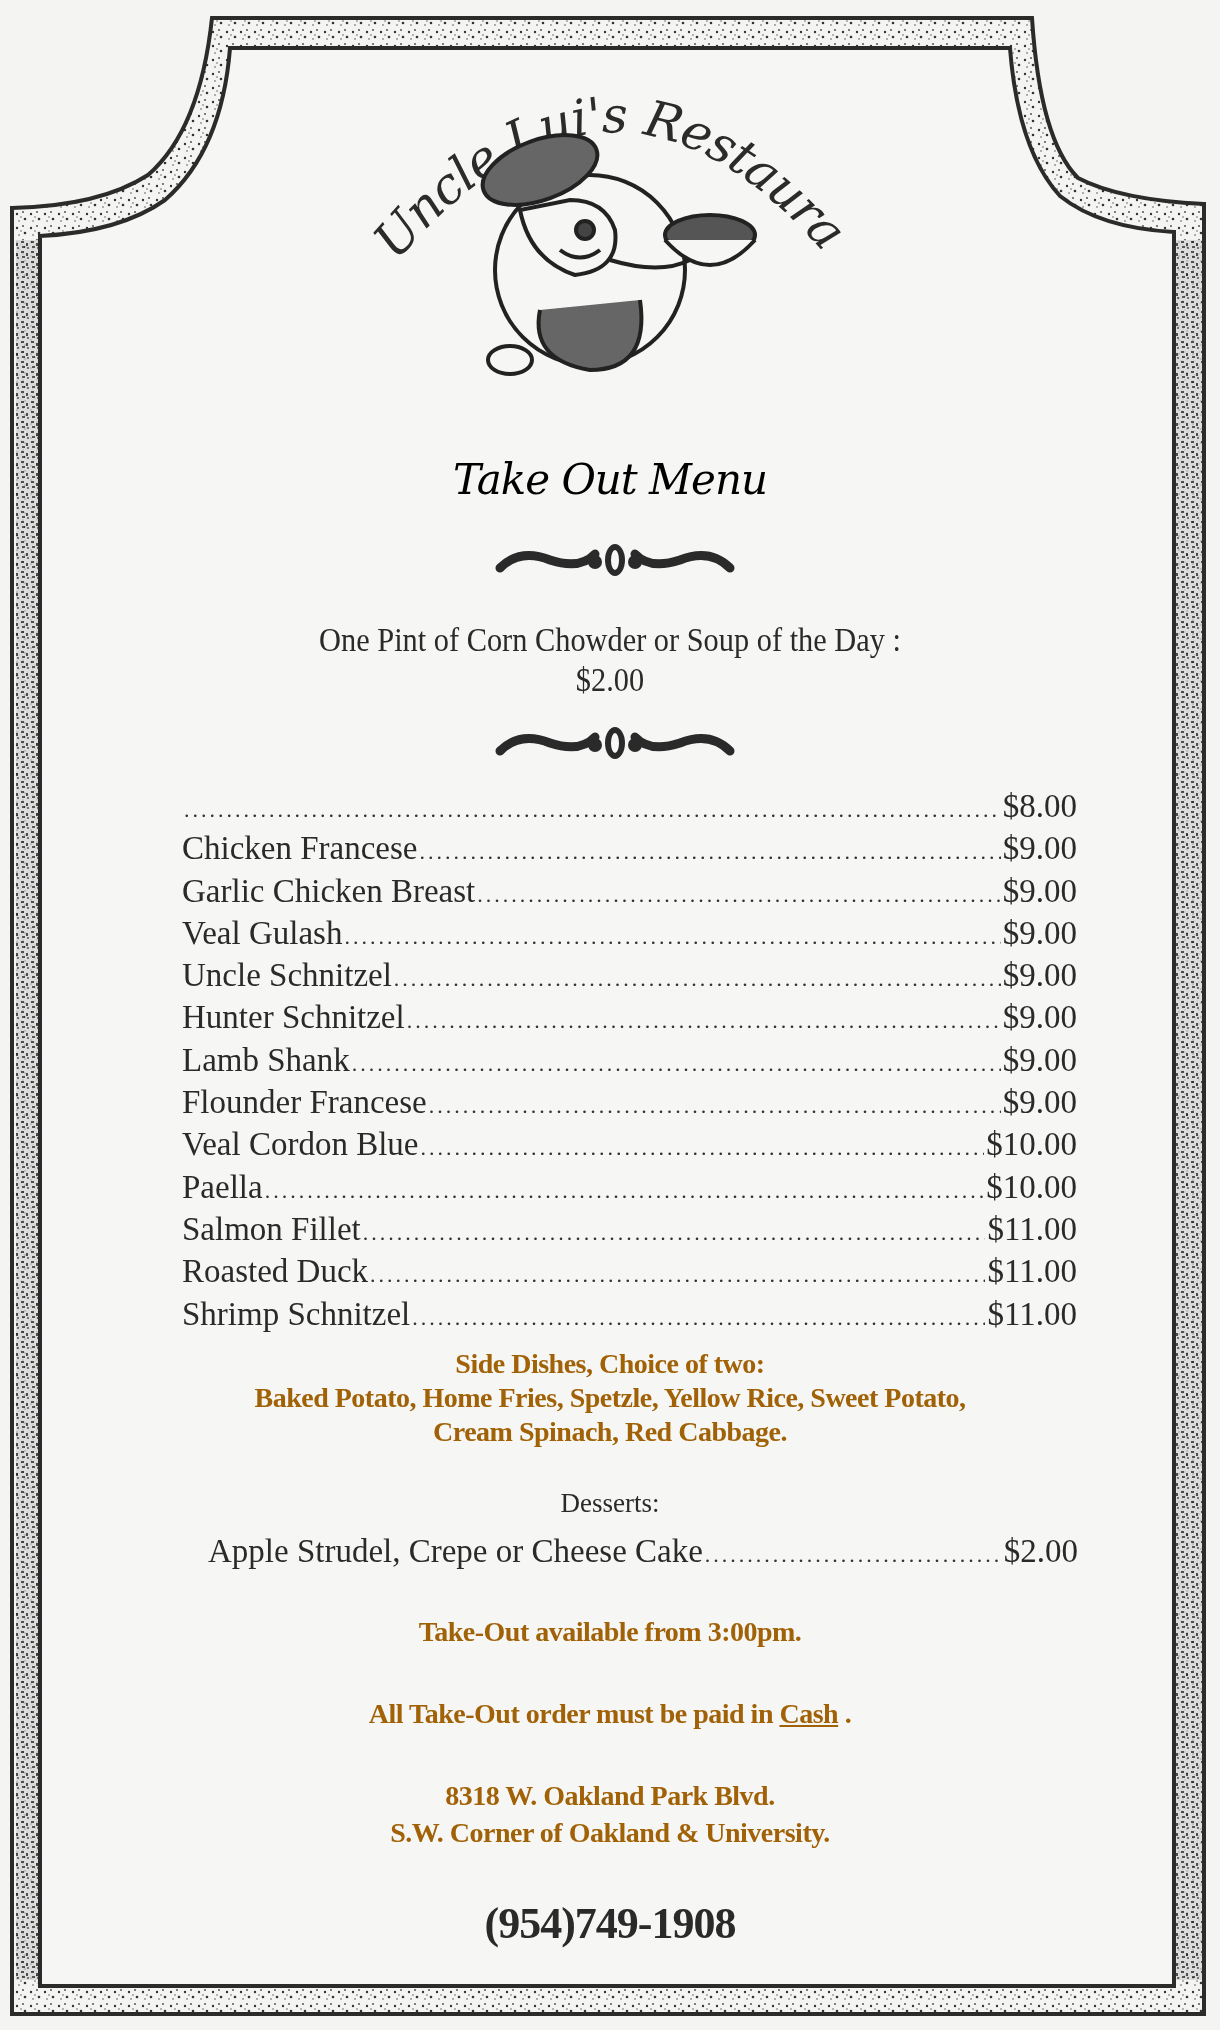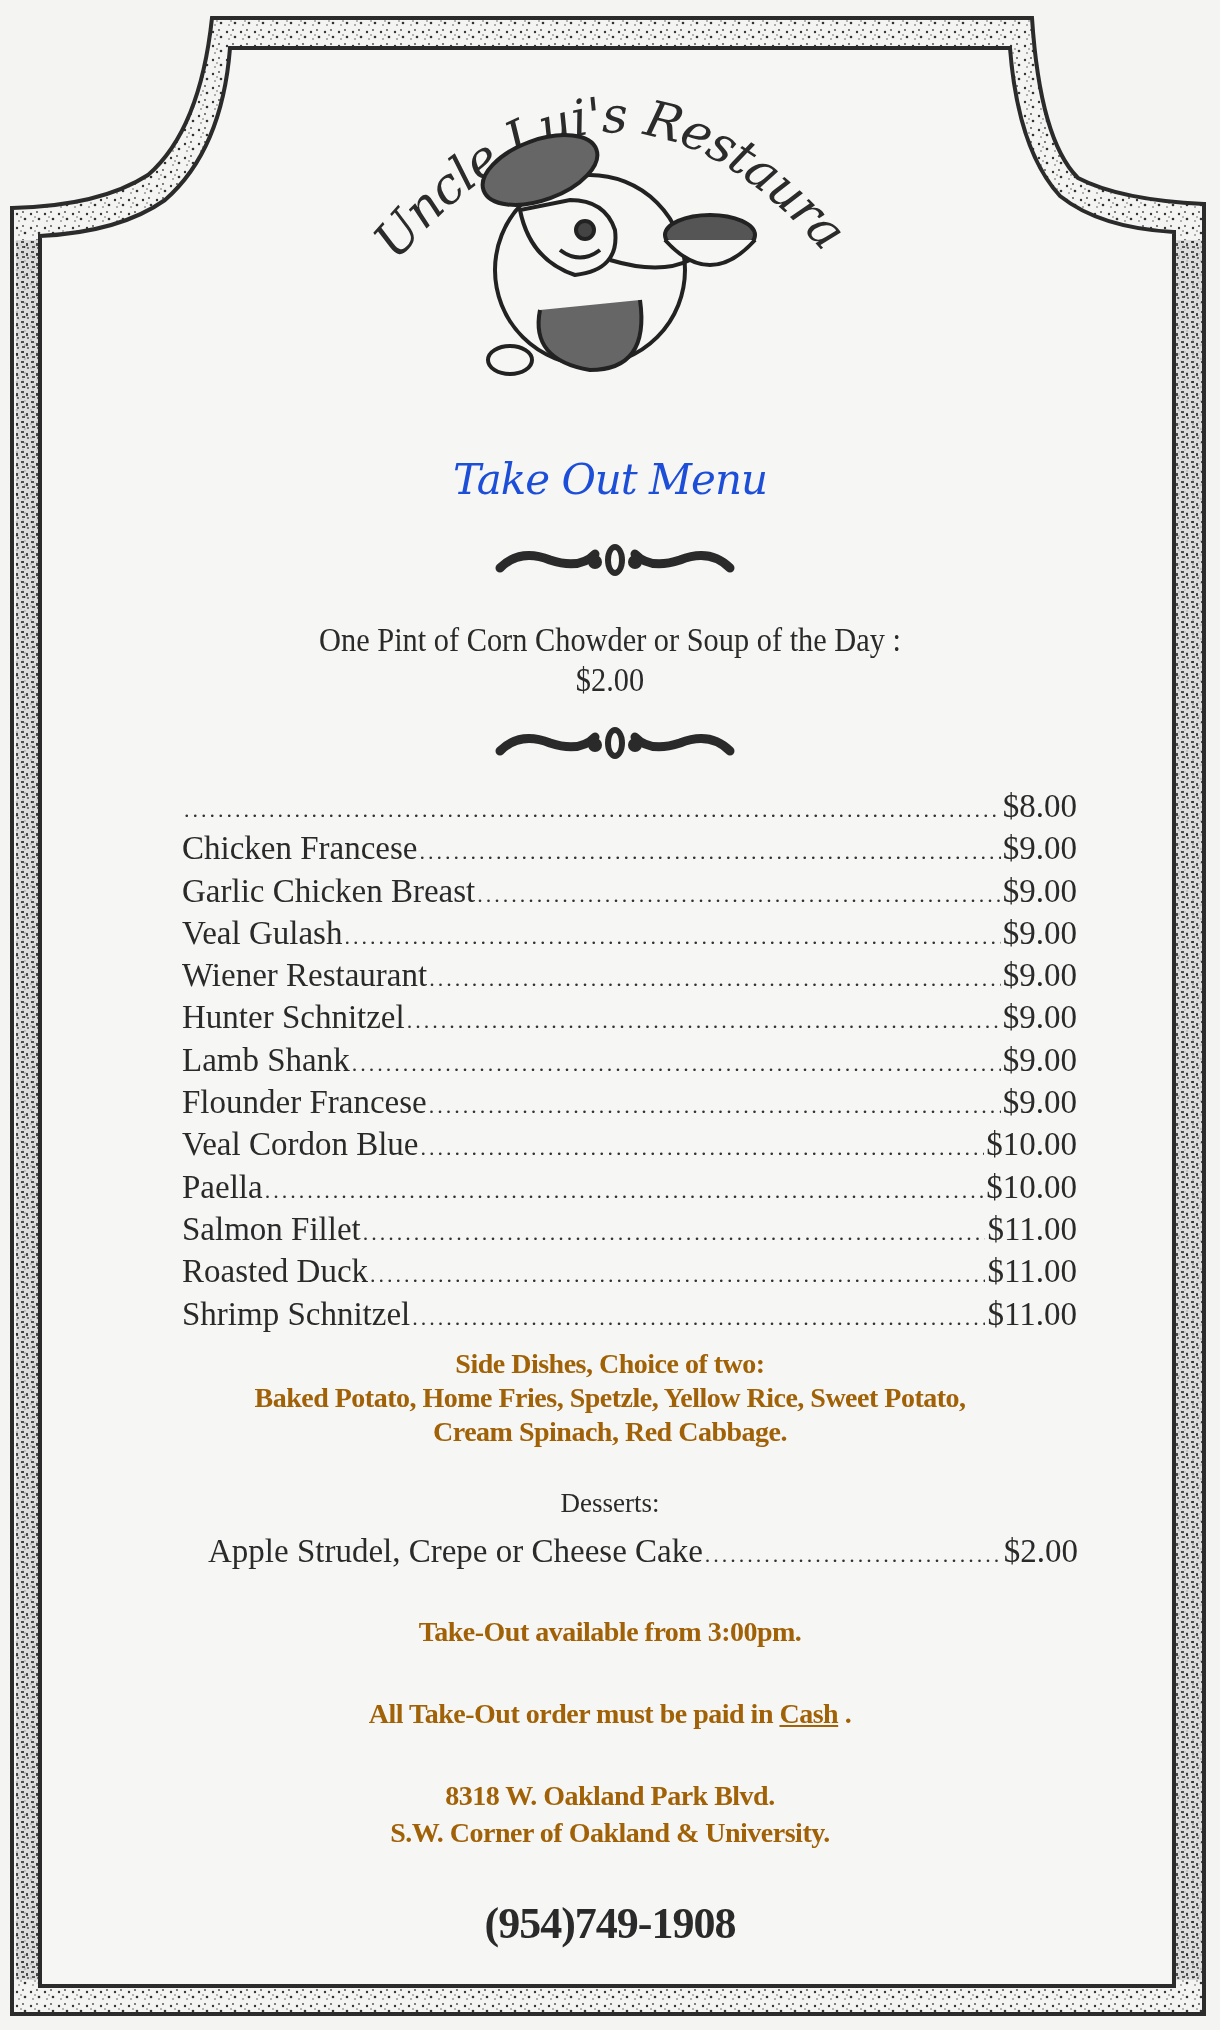--- a/index.html
+++ b/index.html
@@ -16,21 +16,21 @@
   .center-text { left: 0; width: 1220px; text-align: center; }
 
   .title-arc { position: absolute; left: 360px; top: 60px; width: 520px; height: 330px; }
 
   .subtitle {
     top: 455px;
     font-family: "DejaVu Serif", serif;
     font-style: italic;
     font-size: 42px;
     letter-spacing: -1px;
-    color: #1d4ed8;
+    color: #000000;
   }
   .flourish { position: absolute; left: 490px; width: 250px; height: 40px; }
 
   .soup-line { top: 622px; font-size: 33px; transform: scaleX(0.92); }
   .soup-price { top: 662px; font-size: 33px; transform: scaleX(0.92); }
 
   .menu-list { position: absolute; left: 182px; top: 785px; width: 895px; }
   .menu-row {
     display: flex; align-items: baseline;
     height: 42.3px; font-size: 33px; line-height: 42px;
@@ -149,21 +149,21 @@
       <span class="name">Garlic Chicken Breast</span>
       <span class="dots"></span>
       <span class="price">$9.00</span>
     </div>
   <div class="menu-row">
       <span class="name">Veal Gulash</span>
       <span class="dots"></span>
       <span class="price">$9.00</span>
     </div>
   <div class="menu-row">
-      <span class="name">Wiener Restaurant</span>
+      <span class="name">Uncle Schnitzel</span>
       <span class="dots"></span>
       <span class="price">$9.00</span>
     </div>
   <div class="menu-row">
       <span class="name">Hunter Schnitzel</span>
       <span class="dots"></span>
       <span class="price">$9.00</span>
     </div>
   <div class="menu-row">
       <span class="name">Lamb Shank</span>

